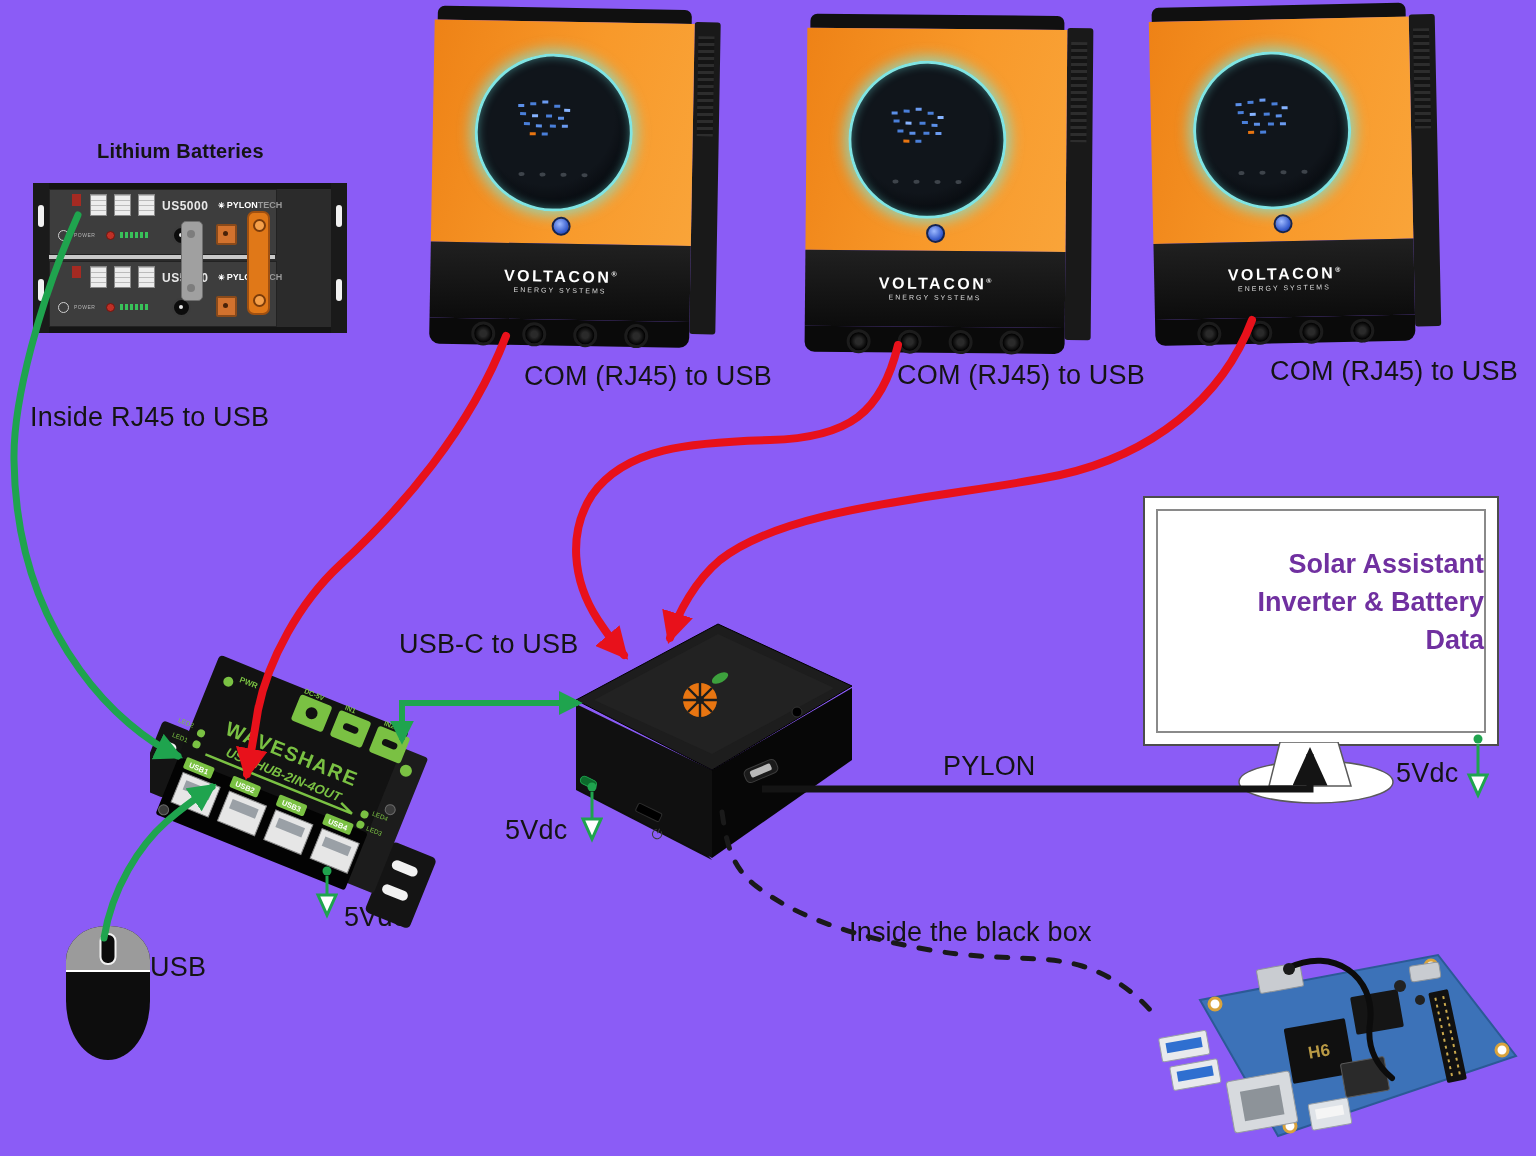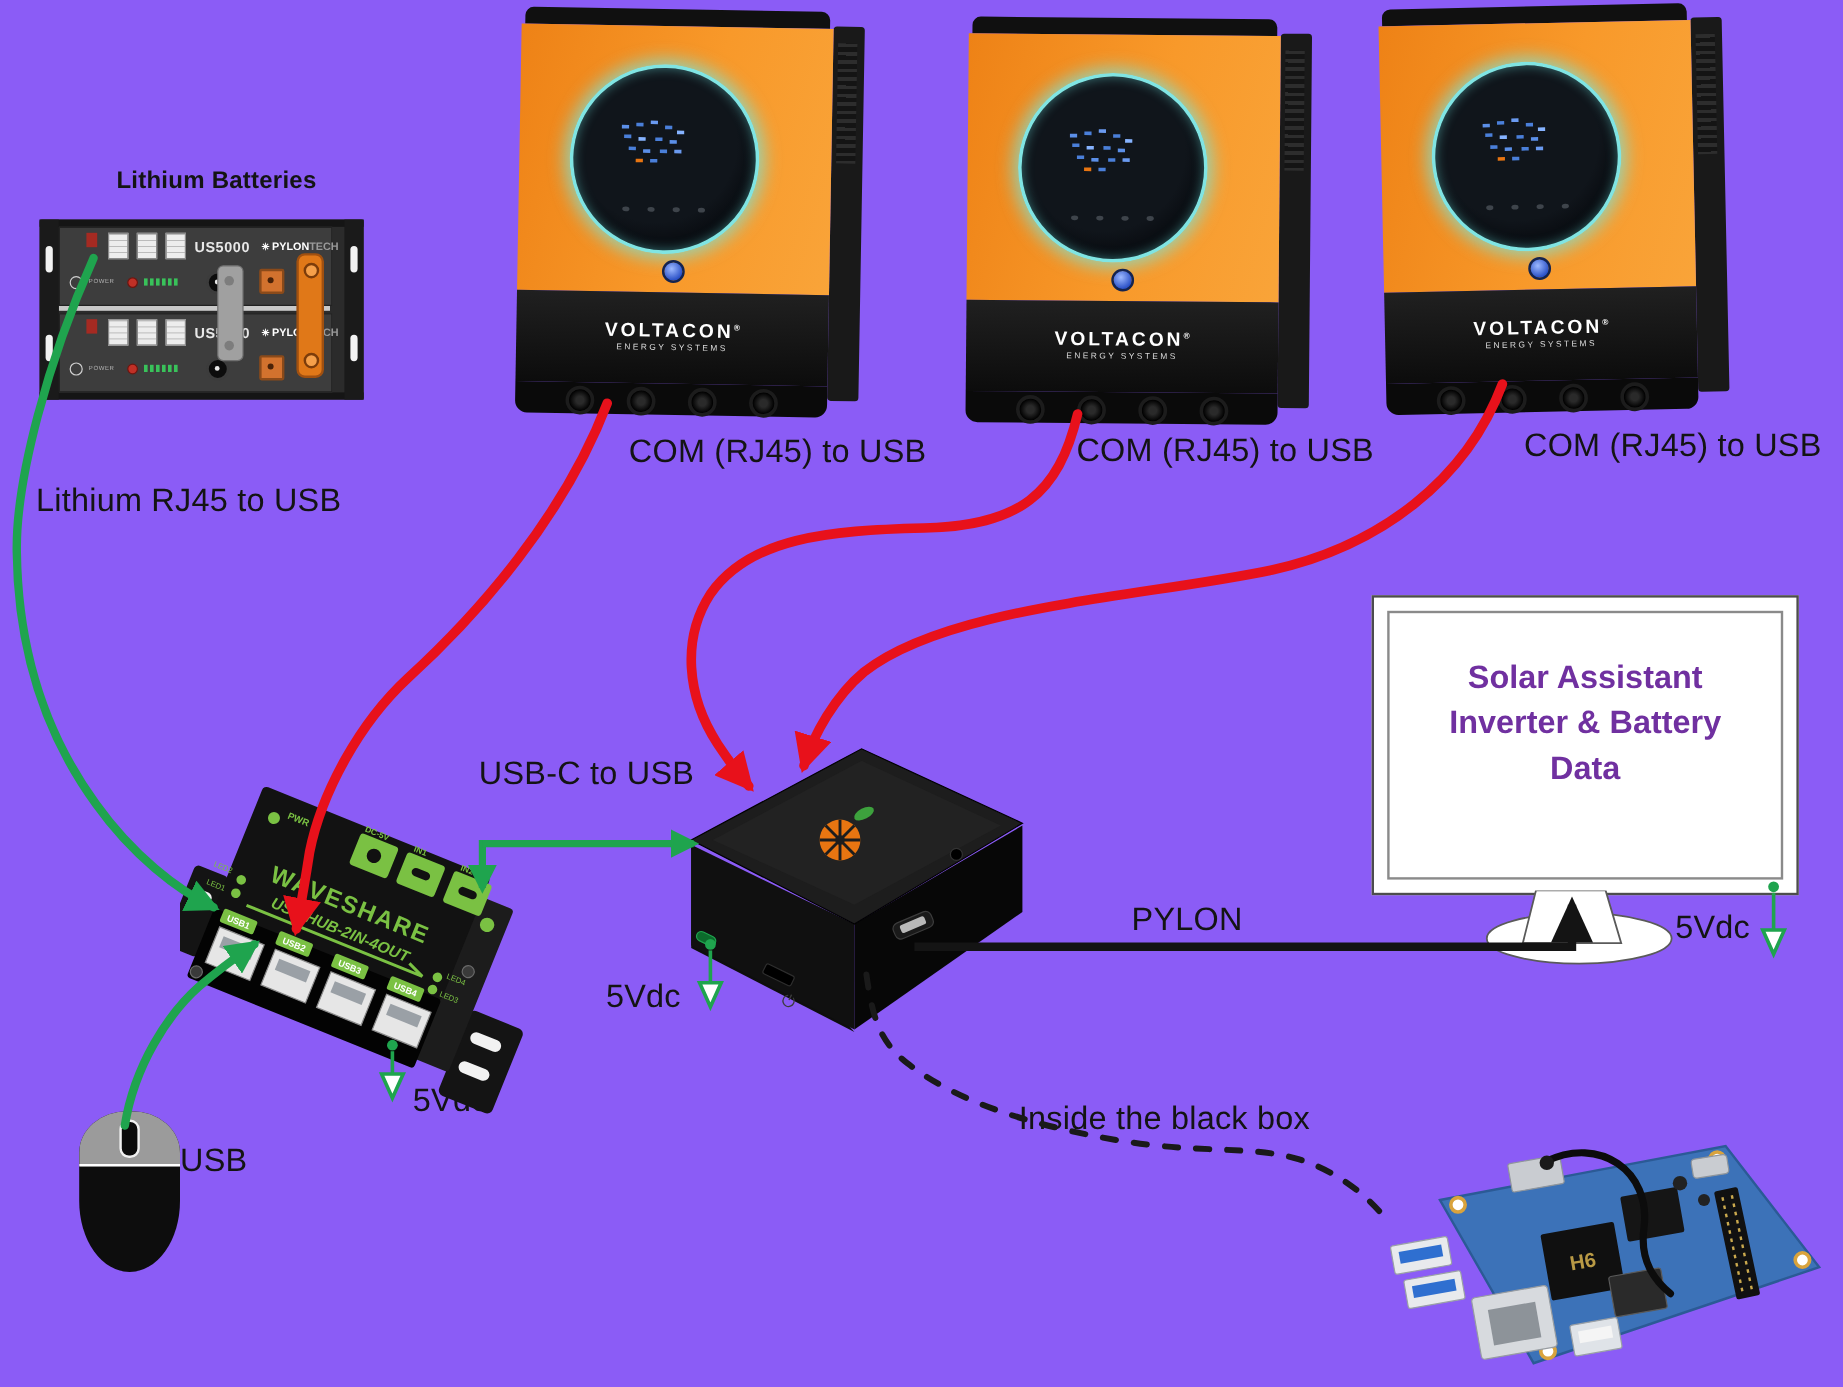--- a/index.html
+++ b/index.html
@@ -2,21 +2,21 @@
 <html><head>
 <meta charset="utf-8">
 <style>
   html,body{margin:0;padding:0;background:#fff;}
   .canvas{position:relative;width:1536px;height:1156px;background:#8b5cf6;
           font-family:"Liberation Sans",sans-serif;overflow:hidden;}
   .lbl{position:absolute;color:#141414;font-size:27px;white-space:nowrap;letter-spacing:.2px;}
   .lbl.small-bold{font-size:20px;font-weight:bold;}
 
   
-  .rack{position:absolute;left:33px;top:183px;width:270px;height:150px;background:#2b2b2b;border-radius:2px;}
+  .rack{position:absolute;left:33px;top:183px;width:270px;height:150px;background:#2b2b2b;border-radius:2px;padding-left:44px;}
   .rack .bar{position:absolute;left:0;width:100%;height:6px;background:#151515;}
   .rack .bar.top{top:0}.rack .bar.bot{bottom:0}
   .rail{position:absolute;top:0;width:16px;height:100%;background:#1a1a1a;z-index:3;}
   .rail.left{left:0}.rail.right{right:0}
   .rail i{position:absolute;left:5px;width:6px;height:22px;background:#f2f2f2;border-radius:3px;}
   .rail i.s1{top:22px}.rail i.s2{top:96px}
   .bat-module{position:absolute;left:16px;width:226px;height:64px;background:#3d3d3d;border:1px solid #222;}
   .bat-module.m1{top:6px}.bat-module.m2{top:78px}
   .rack .divider{position:absolute;left:16px;top:72px;width:226px;height:4px;background:#c9c9c9;z-index:2;}
   .vent-red{position:absolute;left:22px;top:4px;width:9px;height:12px;background:#a52a22;}
@@ -68,41 +68,41 @@
   .inv-bottom{height:76px;background:linear-gradient(#202020,#0c0c0c);color:#fff;text-align:center;position:relative;}
   .inv-brand{padding-top:24px;font-size:16px;font-weight:bold;letter-spacing:2.5px;}
   .inv-brand sup{font-size:7px;letter-spacing:0;}
   .inv-sub{font-size:7px;letter-spacing:2px;color:#dcdcdc;margin-top:1px;}
   .inv-glands{height:26px;background:#0a0a0a;border-radius:0 0 10px 10px;display:flex;justify-content:space-around;padding:0 28px;}
   .inv-glands i{width:18px;height:18px;margin-top:3px;border-radius:50%;
       background:radial-gradient(circle,#2a2a2a 25%,#000 70%);border:3px solid #1c1c1c;}
 
   
   .monitor{position:absolute;left:1143px;top:496px;width:352px;height:246px;background:#fff;border:2px solid #4d4d4d;}
-  .monitor .screen{position:absolute;inset:11px;border:2px solid #8a8a8a;text-align:center;padding-top:34px;}
+  .monitor .screen{position:absolute;inset:11px;border:2px solid #8a8a8a;text-align:right;padding-top:34px;}
   .monitor .screen div{font-size:27px;font-weight:bold;color:#7030a0;line-height:38px;}
   .stand-svg{position:absolute;left:1228px;top:742px;}
 
   
   .mouse{position:absolute;left:66px;top:926px;width:84px;height:134px;background:#0d0d0d;overflow:hidden;
       border-radius:42px 42px 44px 44px / 36px 36px 62px 62px;}
   .mouse .mtop{position:absolute;top:0;left:0;width:100%;height:44px;background:#9b9b9b;border-bottom:2px solid #fff;}
   .mouse .wheel{position:absolute;top:7px;left:50%;transform:translateX(-50%);width:13px;height:28px;
       background:#0b0b0b;border:2px solid #f0f0f0;border-radius:8px;}
 
   .dev-svg{position:absolute;}
   .wires{position:absolute;inset:0;z-index:10;pointer-events:none;}
 </style>
 </head>
 <body>
 
 <div class="canvas">
 
   <div class="lbl small-bold" style="left:97px;top:140px;">Lithium Batteries</div>
-  <div class="lbl" style="left:30px;top:402px;">Lithium RJ45 to USB</div>
+  <div class="lbl" style="left:30px;top:402px;">Inside RJ45 to USB</div>
   <div class="lbl" style="left:524px;top:361px;">COM (RJ45) to USB</div>
   <div class="lbl" style="left:897px;top:360px;">COM (RJ45) to USB</div>
   <div class="lbl" style="left:1270px;top:356px;">COM (RJ45) to USB</div>
   <div class="lbl" style="left:399px;top:629px;">USB-C to USB</div>
   <div class="lbl" style="left:943px;top:751px;">PYLON</div>
   <div class="lbl" style="left:150px;top:952px;">USB</div>
   <div class="lbl" style="left:849px;top:917px;">Inside the black box</div>
   <div class="lbl" style="left:344px;top:902px;">5Vdc</div>
   <div class="lbl" style="left:505px;top:815px;">5Vdc</div>
   <div class="lbl" style="left:1396px;top:758px;">5Vdc</div>

